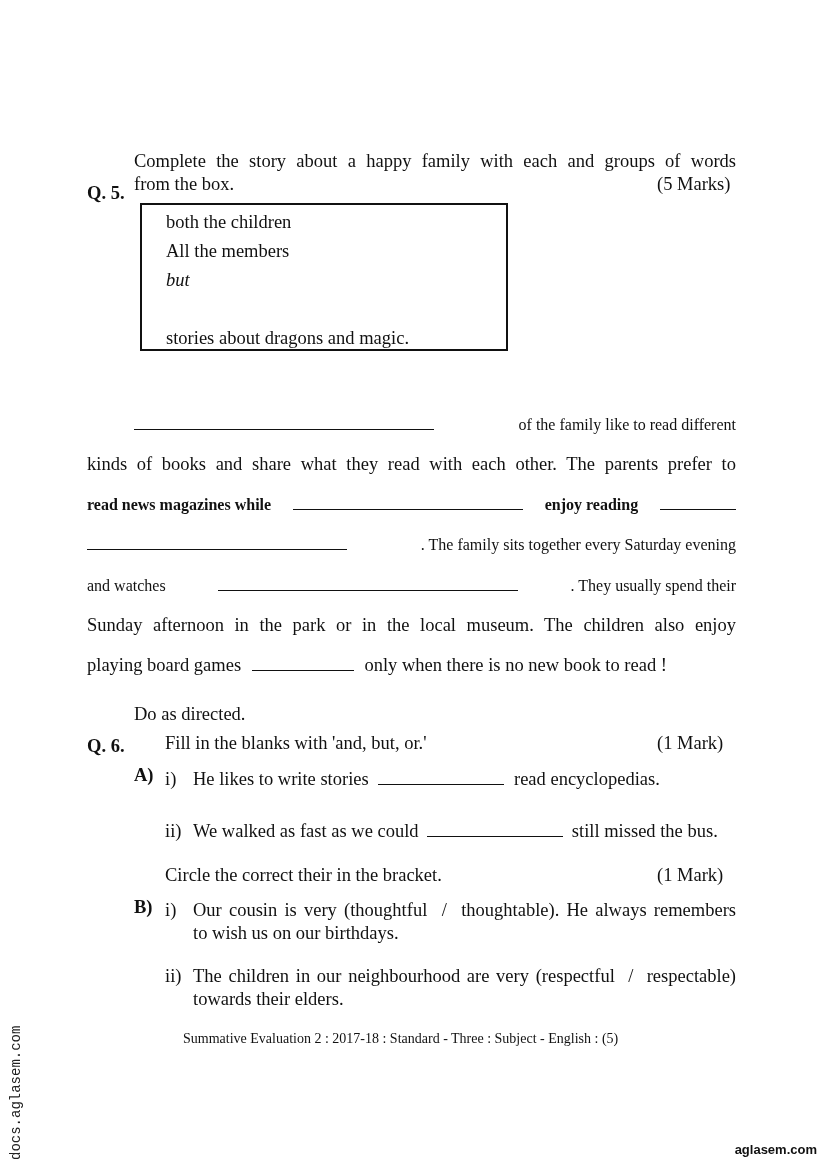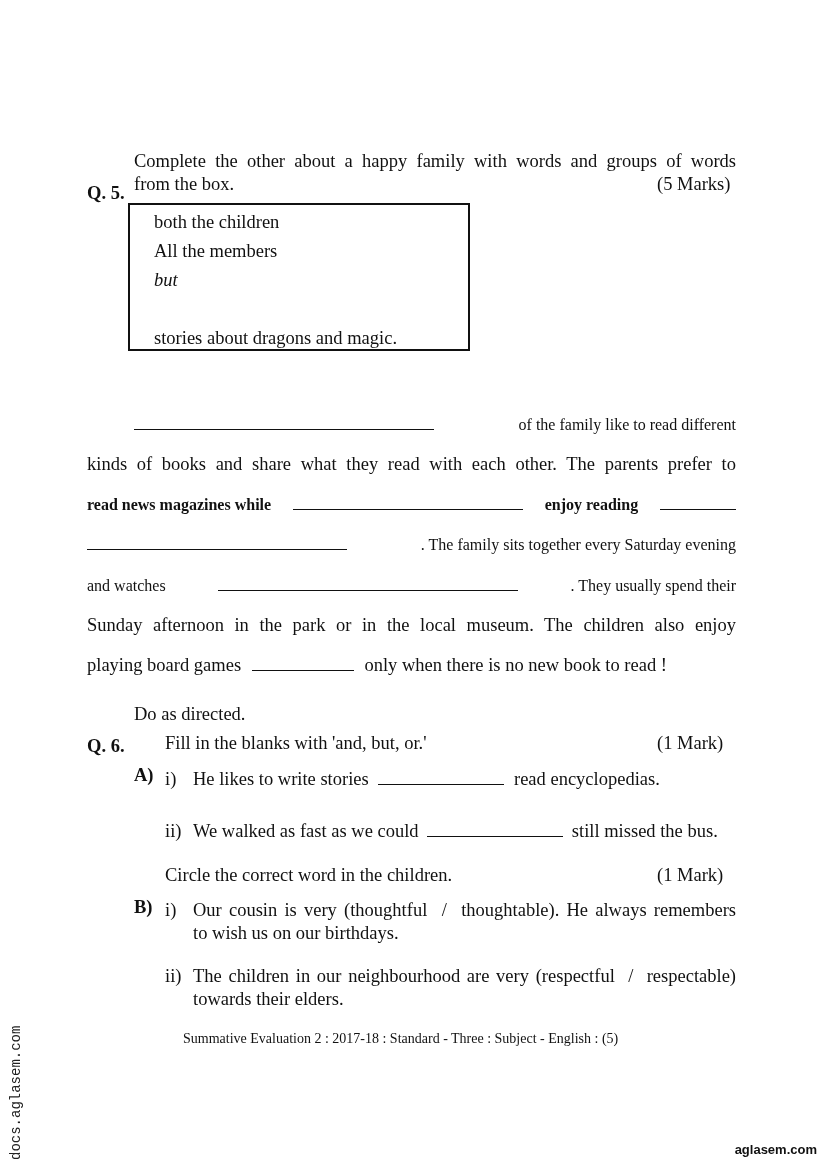--- a/index.html
+++ b/index.html
@@ -15,21 +15,21 @@
       position: absolute; left: 87px; width: 649px;
       font-size: 16px; line-height: 22px;
       display: flex; justify-content: space-between; align-items: baseline;
       white-space: nowrap;
     }
     .blank {
       display: inline-block; border-bottom: 1px solid #111; height: 16px;
       vertical-align: baseline;
     }
     .wordbox {
-      position: absolute; left: 128px; top: 203px; width: 342px; height: 148px;
+      position: absolute; left: 140px; top: 203px; width: 368px; height: 148px;
       border: 2px solid #111; box-sizing: border-box;
     }
     .wordbox .item {
       position: absolute; left: 24px; font-size: 18.5px; line-height: 22px; white-space: nowrap;
     }
     .footer {
       position: absolute; left: 183px; top: 1031px; font-size: 14px; white-space: nowrap;
     }
     .watermark-side {
       position: absolute; left: 8px; top: 1160px;
@@ -40,21 +40,21 @@
     .watermark-corner {
       position: absolute; right: 10px; top: 1142px;
       font-family: "Liberation Sans", "DejaVu Sans", sans-serif;
       font-size: 13px; font-weight: bold; color: #111; white-space: nowrap;
     }
   </style>
 </head>
 <body>
 
 <span class="abs txt bold" style="left:87px; top:150px;">Q. 5.</span>
-<div class="abs txt" style="left:134px; top:150px; width:602px; text-align:justify; text-align-last:justify;">Complete the other about a happy family with words and groups of words</div>
+<div class="abs txt" style="left:134px; top:150px; width:602px; text-align:justify; text-align-last:justify;">Complete the story about a happy family with each and groups of words</div>
 <span class="abs txt" style="left:134px; top:173px;">from the box.</span>
 <span class="abs txt" style="left:657px; top:173px;">(5 Marks)</span>
 
 <div class="wordbox">
   <span class="item" style="top:6px;">both the children</span>
   <span class="item" style="top:35px;">All the members</span>
   <span class="item" style="top:64px;font-style:italic;">but</span>
   <span class="item" style="top:122px;">stories about dragons and magic.</span>
 </div>
 
@@ -100,21 +100,21 @@
 </div>
 
 <span class="abs txt" style="left:165px; top:820px;">ii)</span>
 <div class="abs txt" style="left:193px; top:820px;">
   <span>We walked as fast as we could</span>
   <span class="blank" style="width:136px; margin:0 4px;"></span>
   <span>still missed the bus.</span>
 </div>
 
 <span class="abs txt bold" style="left:134px; top:864px;">B)</span>
-<span class="abs txt" style="left:165px; top:864px;">Circle the correct word in the children.</span>
+<span class="abs txt" style="left:165px; top:864px;">Circle the correct their in the bracket.</span>
 <span class="abs txt" style="left:657px; top:864px;">(1 Mark)</span>
 
 <span class="abs txt" style="left:165px; top:899px;">i)</span>
 <div class="abs txt" style="left:193px; top:899px; width:543px; text-align:justify; text-align-last:justify; white-space:pre;">Our cousin is very (thoughtful  /  thoughtable). He always remembers</div>
 <span class="abs txt" style="left:193px; top:922px;">to wish us on our birthdays.</span>
 
 <span class="abs txt" style="left:165px; top:965px;">ii)</span>
 <div class="abs txt" style="left:193px; top:965px; width:543px; text-align:justify; text-align-last:justify; white-space:pre;">The children in our neighbourhood are very (respectful  /  respectable)</div>
 <span class="abs txt" style="left:193px; top:988px;">towards their elders.</span>
 

